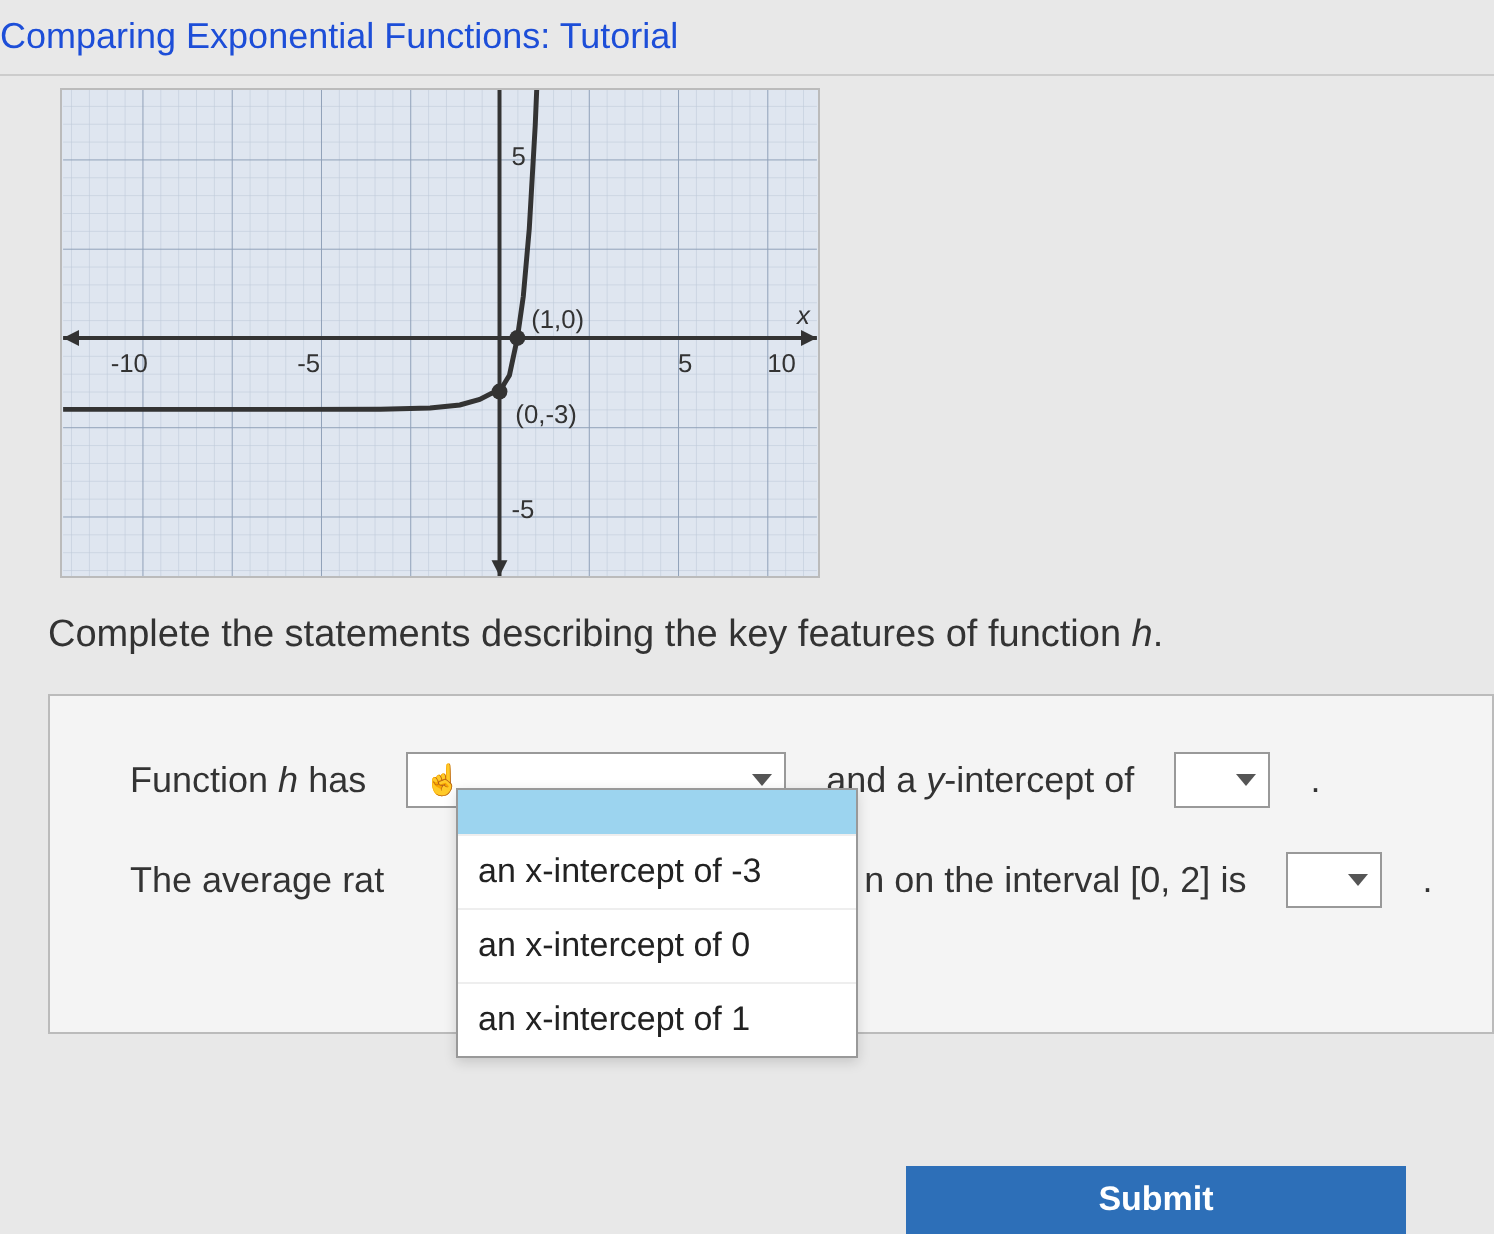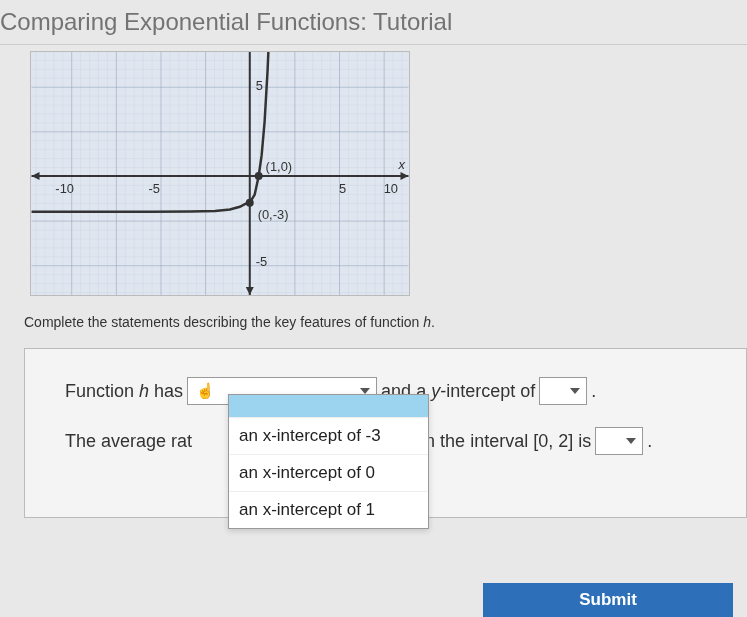--- a/index.html
+++ b/index.html
@@ -5,52 +5,52 @@
     * { box-sizing: border-box; margin: 0; padding: 0; }
     body {
       font-family: Arial, sans-serif;
       background: #e8e8e8;
       width: 747px;
       height: 617px;
       overflow: hidden;
       position: relative;
     }
     .page-title {
-      font-size: 24px;
-      color: #737373;
+      font-size: 18px;
+      color: #1d4ed8;
       padding: 8px 0 8px 0;
       font-weight: normal;
     }
     .content-wrap {
       border-top: 1px solid #ccc;
       padding-top: 6px;
     }
     .graph-container {
       width: 380px;
       height: 245px;
       background: #dfe6f0;
       margin-left: 30px;
       position: relative;
       border: 1px solid #bbb;
     }
     .graph-svg { width: 100%; height: 100%; display: block; }
     .instruction {
-      font-size: 14px;
+      font-size: 19px;
       color: #333;
       margin: 18px 0 18px 24px;
     }
     .question-box {
       border: 1px solid #bbb;
       background: #f4f4f4;
       margin: 0 0 0 24px;
       padding: 28px 20px 28px 40px;
       position: relative;
       min-height: 170px;
     }
-    .line { font-size: 18px; color: #333; margin-bottom: 22px; display: flex; align-items: center; flex-wrap: wrap; gap: 4px; }
+    .line { font-size: 18px; color: #333; margin-bottom: 22px; display: flex; align-items: center; flex-wrap: wrap; gap: 20px; }
     .line span.text { white-space: nowrap; }
     .dropdown {
       display: inline-flex;
       align-items: center;
       justify-content: flex-end;
       border: 1px solid #999;
       background: #fff;
       height: 28px;
       padding: 0 6px;
       position: relative;
@@ -85,21 +85,21 @@
     .dropdown-menu .empty-row { height: 22px; background: #9cd4ef; }
     .dropdown-menu .option {
       padding: 8px 10px;
       font-size: 17px;
       color: #222;
       border-top: 1px solid #eee;
       cursor: pointer;
     }
     .submit-btn {
       position: absolute;
-      right: 14px;
+      right: 44px;
       bottom: 0;
       width: 250px;
       height: 34px;
       background: #2d6fb8;
       color: #fff;
       font-size: 17px;
       font-weight: bold;
       text-align: center;
       line-height: 34px;
       border: none;

